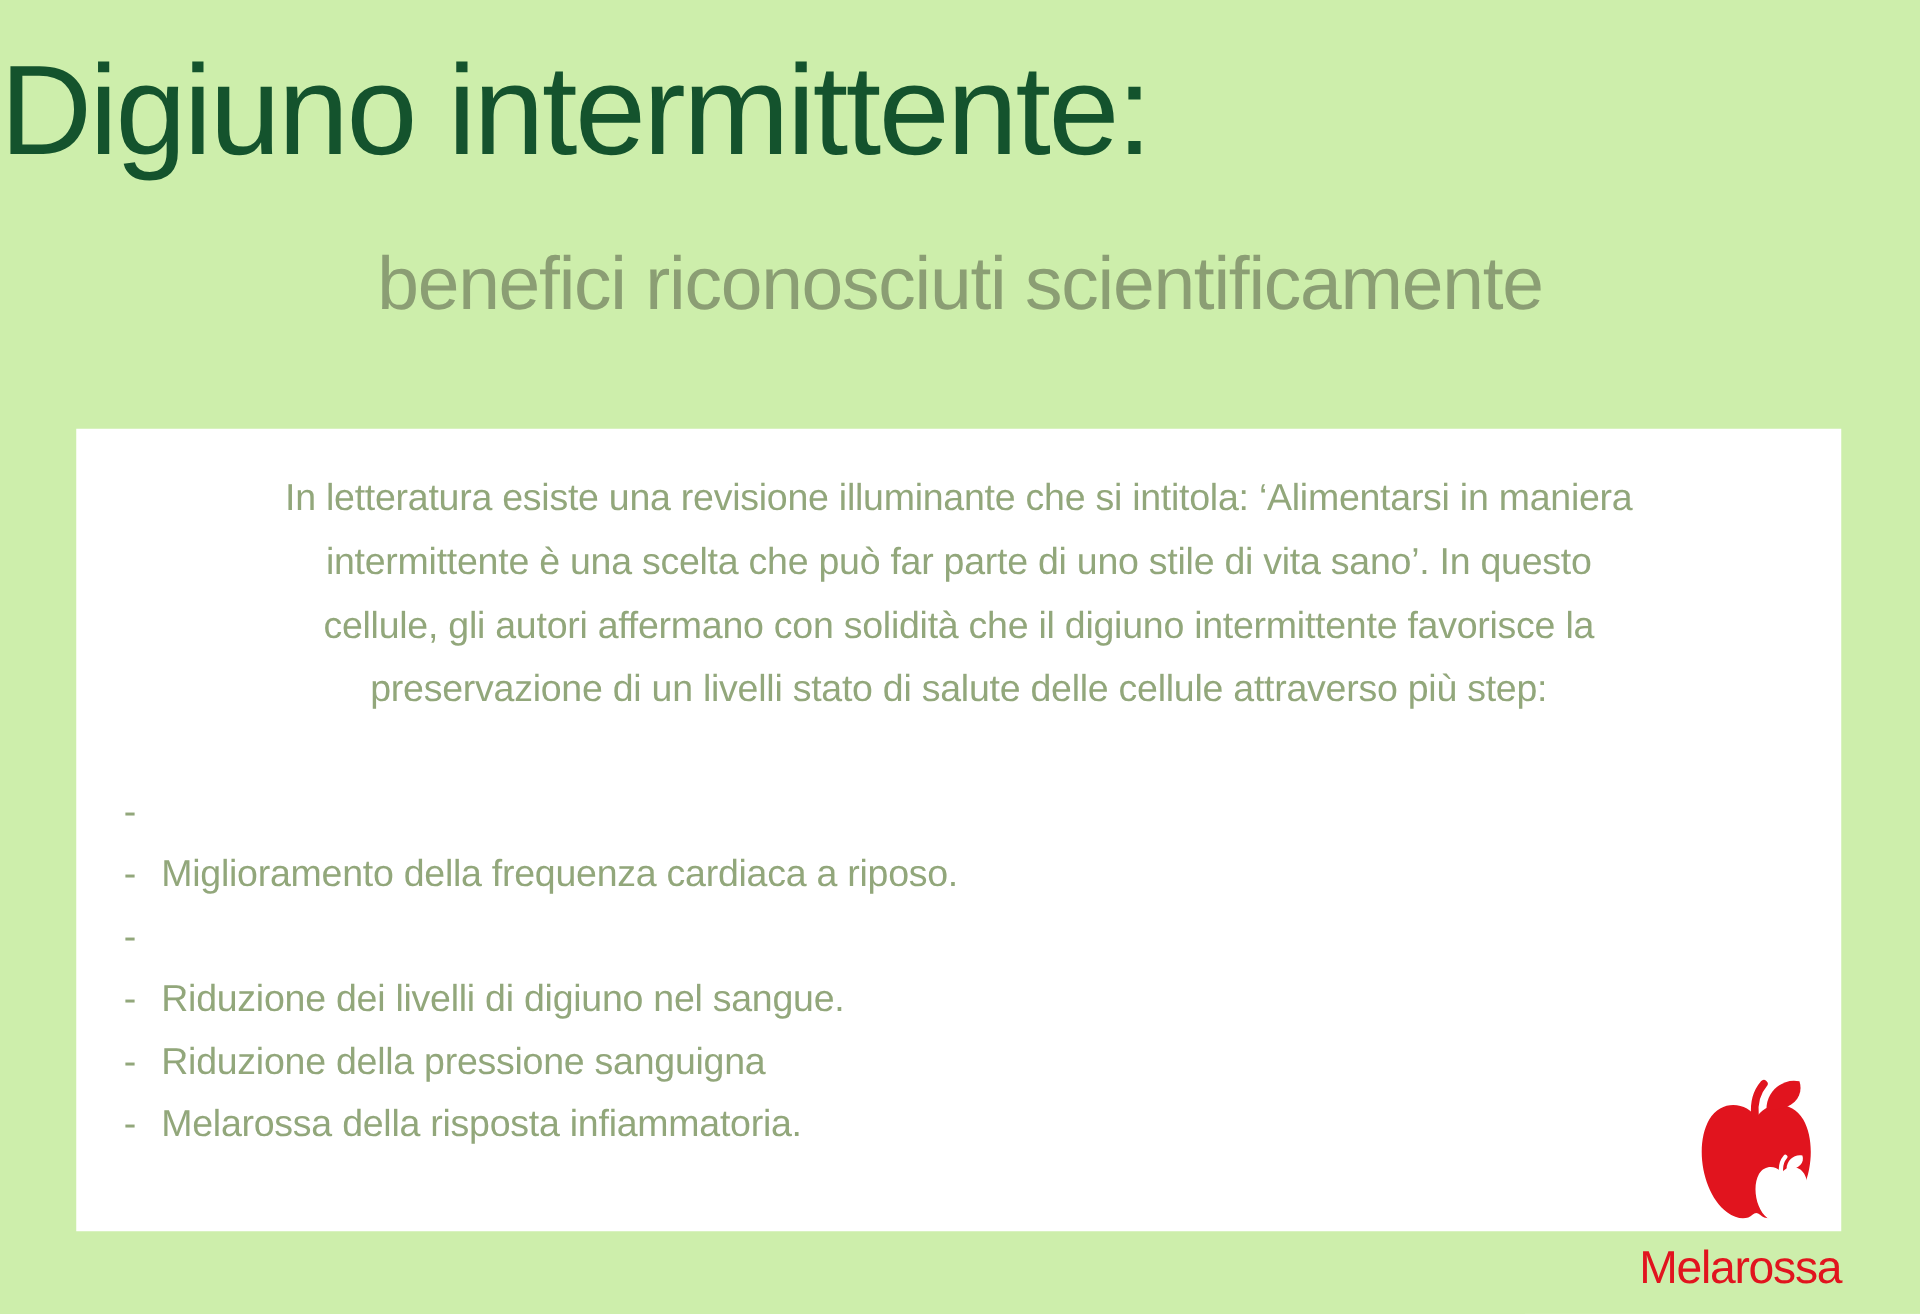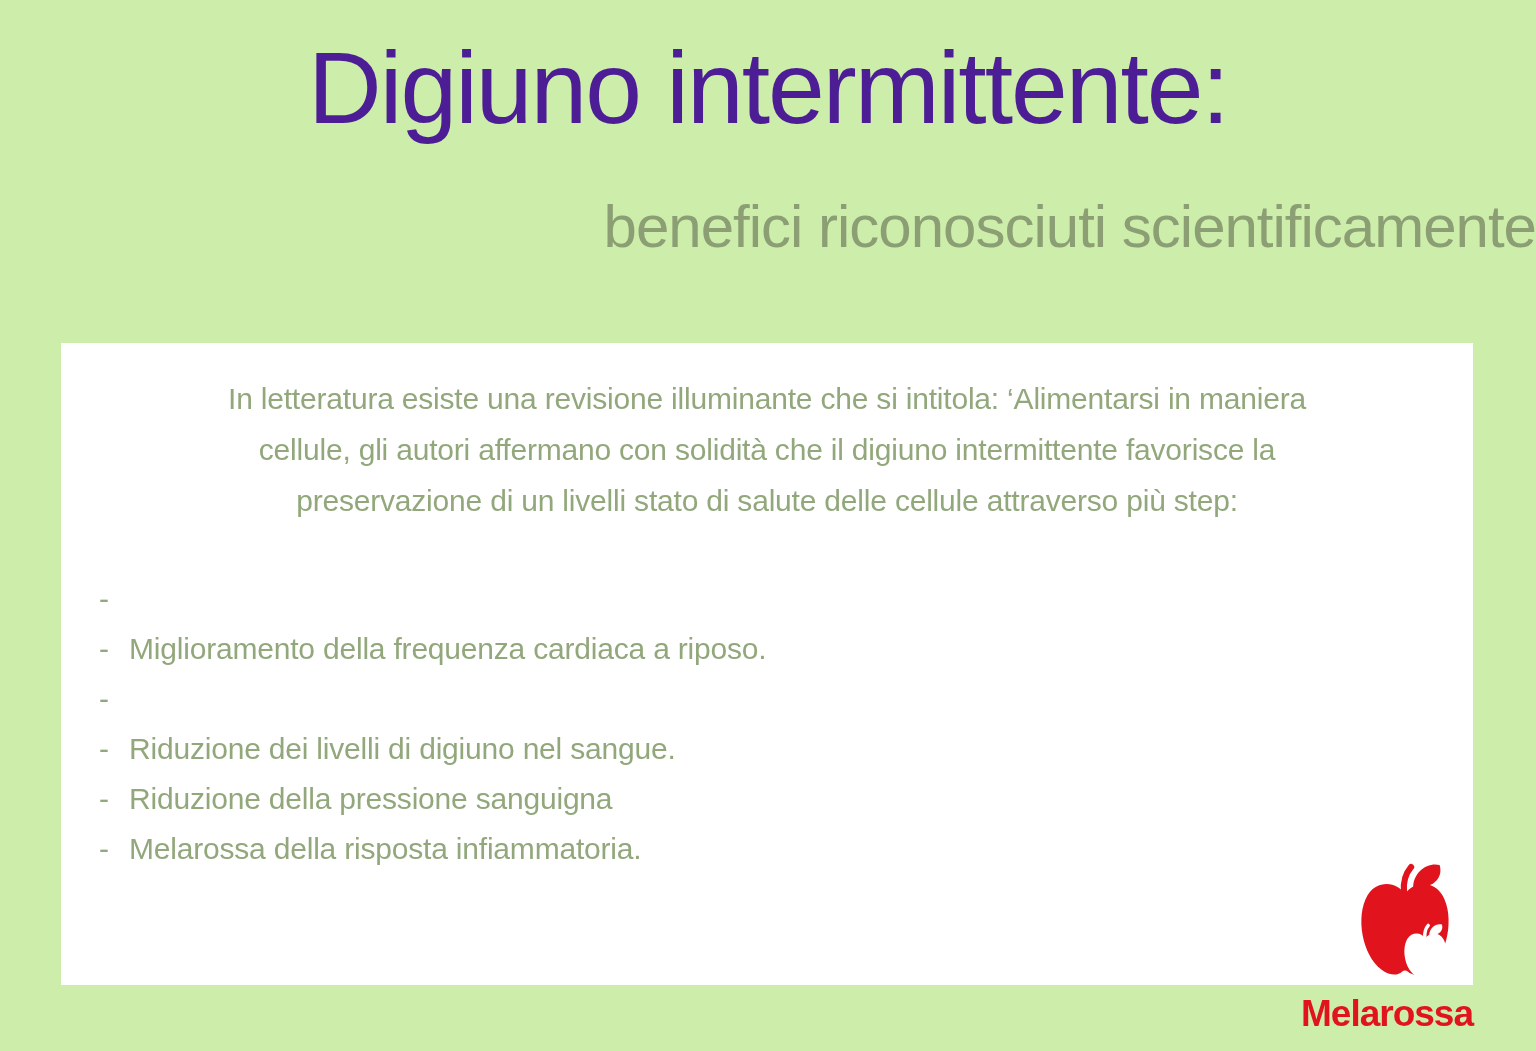--- a/index.html
+++ b/index.html
@@ -12,34 +12,33 @@
     width: 1536px;
     height: 1051px;
     background: #cdeeab;
     overflow: hidden;
   }
   .title {
     position: absolute;
     top: 22px;
     left: 0;
     width: 100%;
-    text-align: center;
     font-size: 102px;
     line-height: 1.3;
     font-weight: 400;
     letter-spacing: -2px;
-    color: #4c1d95;
+    color: #14532d;
     white-space: nowrap;
   }
   .subtitle {
     position: absolute;
     top: 188px;
     left: 0;
     width: 100%;
-    text-align: right;
+    text-align: center;
     font-size: 60px;
     line-height: 1.3;
     font-weight: 400;
     letter-spacing: -1px;
     color: #8b9e74;
     white-space: nowrap;
   }
   .card {
     position: absolute;
     left: 61px;
@@ -85,36 +84,37 @@
     left: 1354px;
     top: 862px;
     width: 102px;
     height: 124px;
   }
   .brand-name {
     position: absolute;
     top: 993px;
     right: 63px;
     font-size: 37px;
-    font-weight: bold;
+    font-weight: normal;
     letter-spacing: -1px;
     color: #e1141e;
   }
 </style>
 </head>
 <body>
 
 <div class="page">
 
   <div class="title">Digiuno intermittente:</div>
   <div class="subtitle">benefici riconosciuti scientificamente</div>
 
   <div class="card">
     <div class="paragraph">
       <div class="pline">In letteratura esiste una revisione illuminante che si intitola: ‘Alimentarsi in maniera</div>
+      <div class="pline">intermittente è una scelta che può far parte di uno stile di vita sano’. In questo</div>
       <div class="pline">cellule, gli autori affermano con solidità che il digiuno intermittente favorisce la</div>
       <div class="pline">preservazione di un livelli stato di salute delle cellule attraverso più step:</div>
     </div>
 
     <div class="benefits-list">
       <div class="list-item">
         <span class="bullet-dash">-</span>
       </div>
       <div class="list-item">
         <span class="bullet-dash">-</span>

